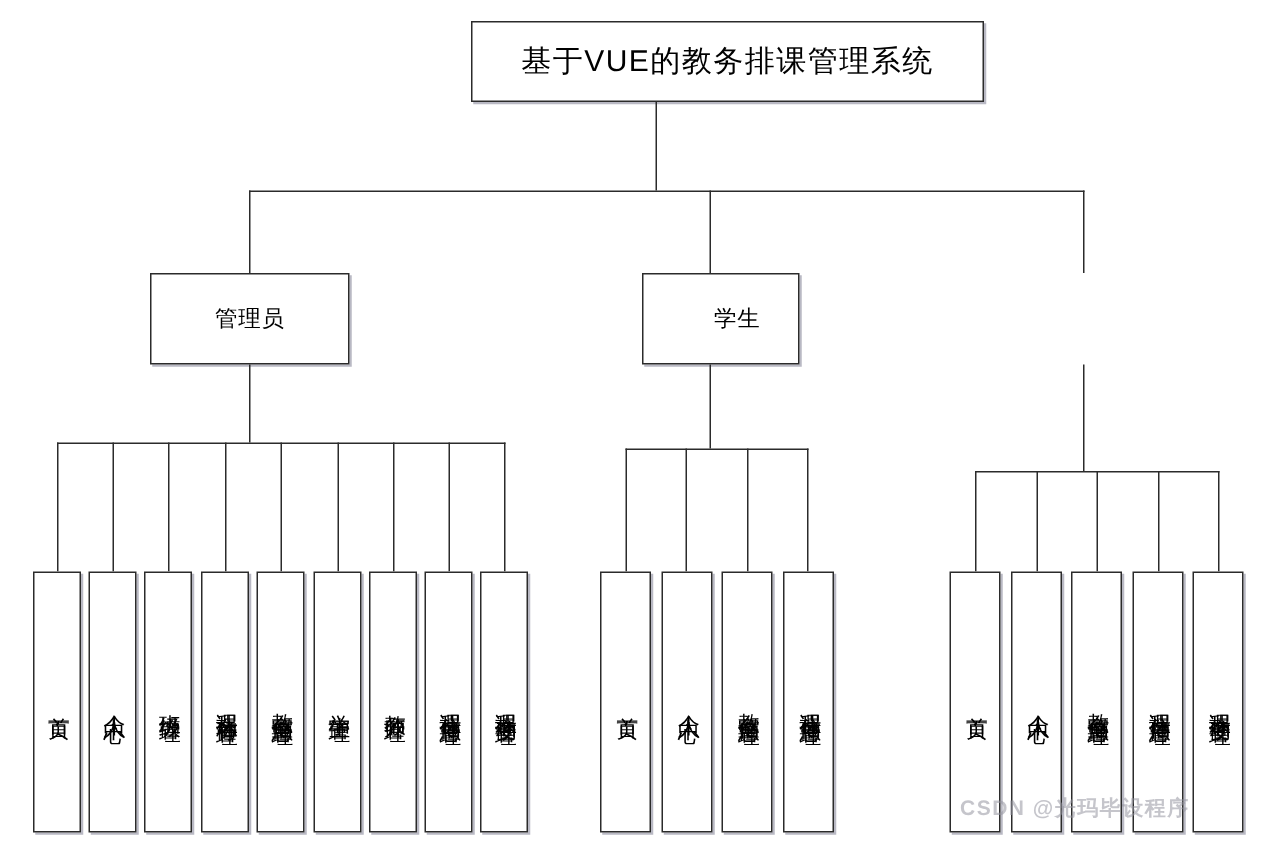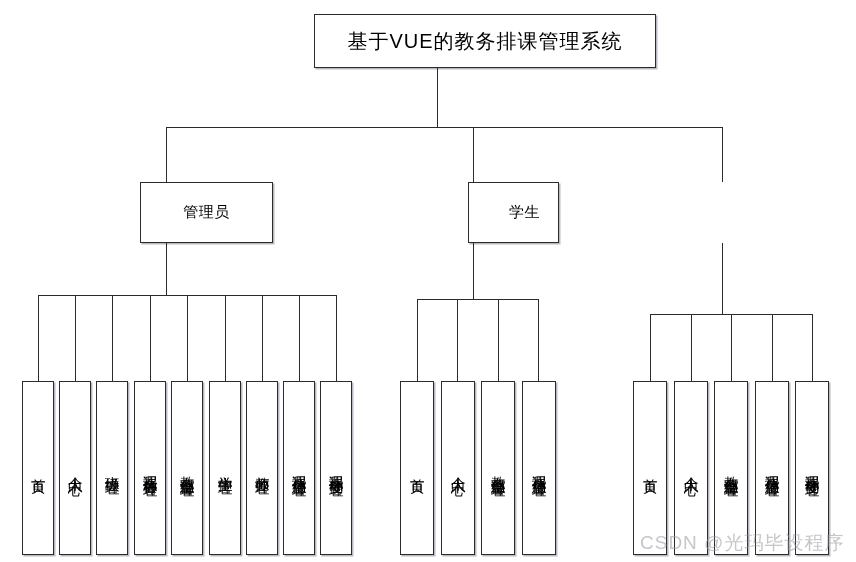--- a/index.html
+++ b/index.html
@@ -32,21 +32,20 @@
     text-align: center;
   }
   .node.root {
     font-size: 20px;
     letter-spacing: 1px;
     line-height: 1.1;
   }
   .node.level2 {
     font-size: 15px;
     letter-spacing: 0.5px;
-    margin-left: 40px;
   }
   .node.leaf {
     font-size: 14.5px;
     padding: 4px 0;
     line-height: 1.12;
   }
   .vlabel {
     writing-mode: vertical-rl;
     text-orientation: upright;
     letter-spacing: 1.5px;
@@ -60,26 +59,27 @@
     background: #2b2b2b;
   }
   .line.v { width: 1px; }
   .line.h { height: 1px; }
 
   
   #watermark {
     position: absolute;
     left: 640px;
     top: 530px;
-    font-size: 19px;
+    font-size: 14px;
     letter-spacing: 1px;
     color: rgba(150,150,160,0.55);
     white-space: nowrap;
     pointer-events: none;
     user-select: none;
+    font-weight: bold;
   }
 </style>
 </head>
 <body>
 
 <div id="canvas">
 
   <div class="node root" style="left:266px; top:14px; width:342px; height:54px;margin-left:48px;">
     <span>基于VUE的教务排课管理系统</span>
   </div>
@@ -89,21 +89,21 @@
   <div class="line h" style="left:166px; top:127px; width:557px; height:1px;"></div>
 
   <div class="line v" style="left:166px; top:127px; width:1px; height:55px;"></div>
   <div class="line v" style="left:473px; top:127px; width:1px; height:55px;"></div>
   <div class="line v" style="left:722px; top:127px; width:1px; height:55px;"></div>
 
   <div class="node level2" style="left:100px; top:182px; width:133px; height:61px;">
     <span>管理员</span>
   </div>
 
-  <div class="node level2" style="left:428px; top:182px; width:91px; height:61px;padding-left:22px;">
+  <div class="node level2" style="left:428px; top:182px; width:105px; height:61px;padding-left:22px;">
     <span>学生</span>
   </div>
 
 
   <div class="line v" style="left:166px; top:243px; width:1px; height:52px;"></div>
   <div class="line h" style="left:38px; top:295px; width:299px; height:1px;"></div>
   <div class="line v" style="left:38px;  top:295px; width:1px; height:86px;"></div>
   <div class="line v" style="left:75px;  top:295px; width:1px; height:86px;"></div>
   <div class="line v" style="left:112px; top:295px; width:1px; height:86px;"></div>
   <div class="line v" style="left:150px; top:295px; width:1px; height:86px;"></div>

